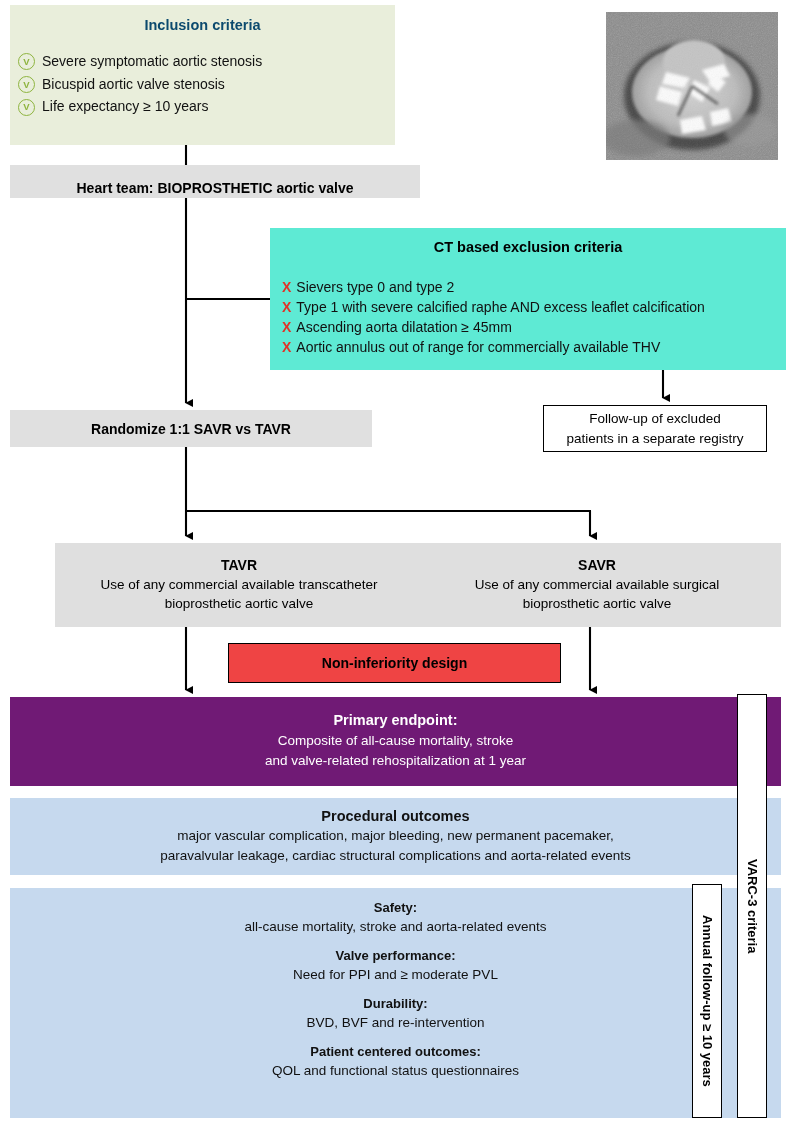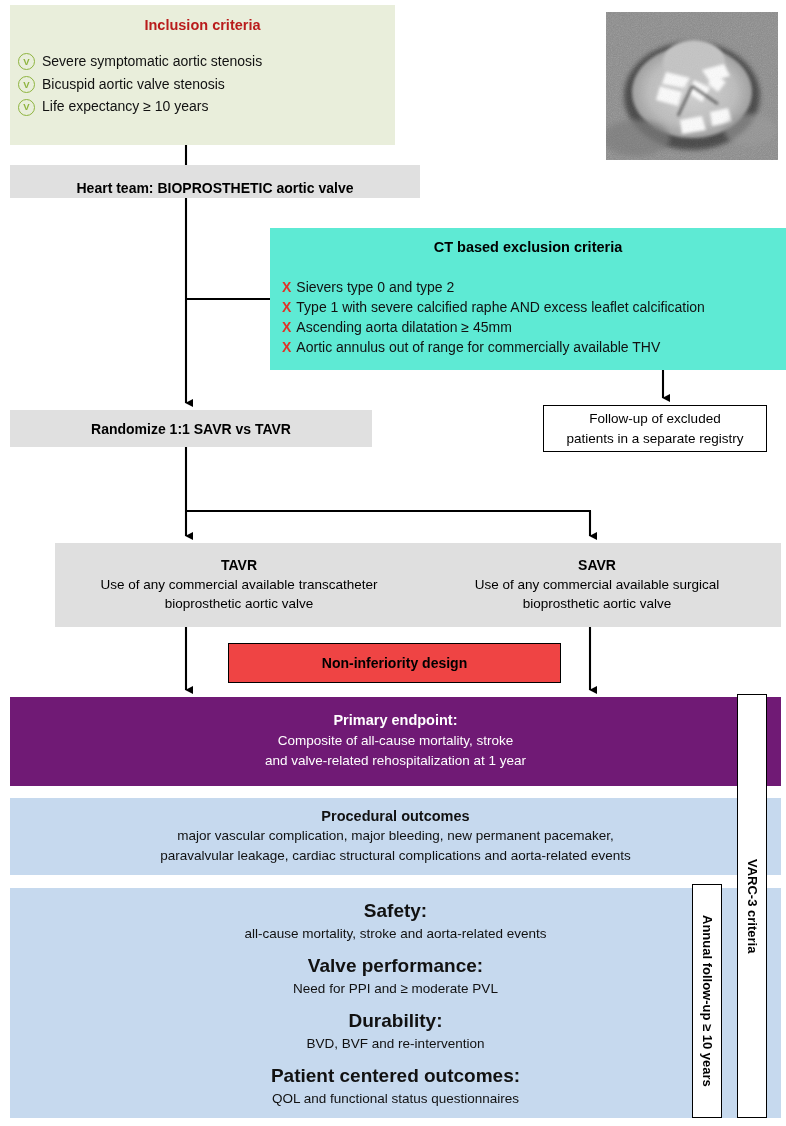--- a/index.html
+++ b/index.html
@@ -32,21 +32,21 @@
 
   
   #inclusion-box {
     left: 10px; top: 5px; width: 385px; height: 140px;
     background: #e9eedb;
   }
   #inclusion-title {
     text-align: center;
     font-weight: bold;
     font-size: 14.5px;
-    color: #b91c1c;
+    color: #0c4a6e;
     margin-top: 12px;
   }
   .incl-list { margin-top: 18px; padding-left: 8px; }
   .incl-row {
     display: flex;
     align-items: center;
     font-size: 14px;
     color: #111;
     line-height: 1.55;
     margin-bottom: 1px;
@@ -169,21 +169,21 @@
   .lt-inner {
     position: absolute;
     left: 0; right: 0; top: 12px;
     display: flex;
     flex-direction: column;
     align-items: center;
     text-align: center;
   }
   .lt-group { margin-bottom: 14px; }
   .lt-group:last-child { margin-bottom: 0; }
-  .lt-head { font-weight: bold; font-size: 19px; margin-bottom: 4px; }
+  .lt-head { font-weight: bold; font-size: 13px; margin-bottom: 4px; }
   .lt-sub { font-size: 13.5px; }
 
   
   #varc-criteria-box {
     left: 737px; top: 694px; width: 30px; height: 424px;
     background: #fff;
     border: 1.4px solid #000;
     z-index: 6;
   }
   #annual-followup-box {

